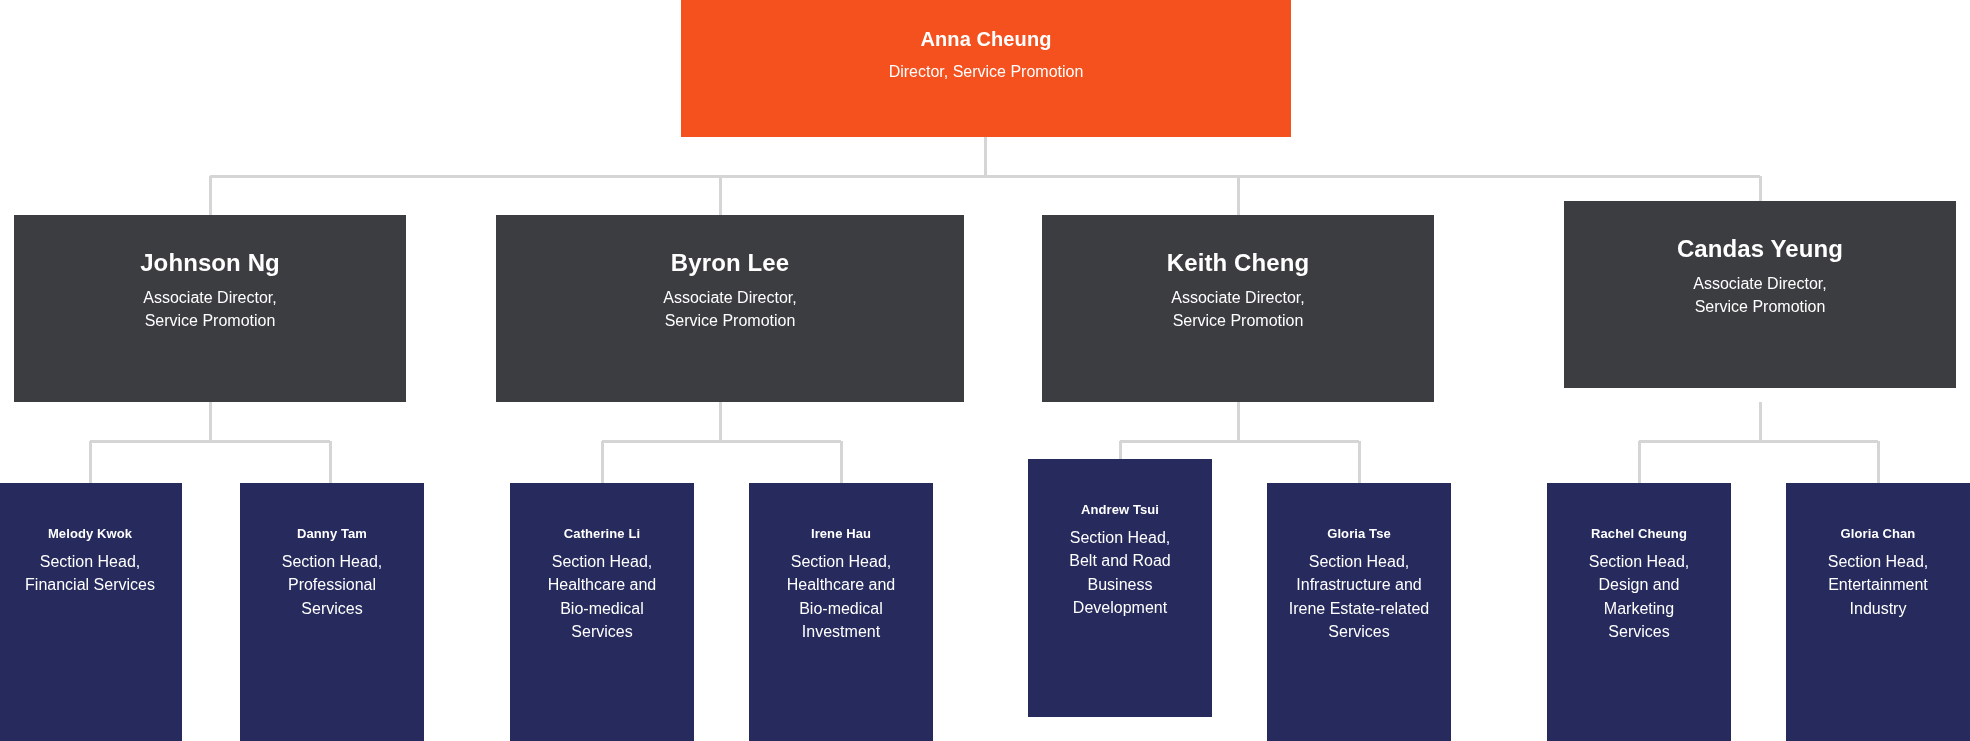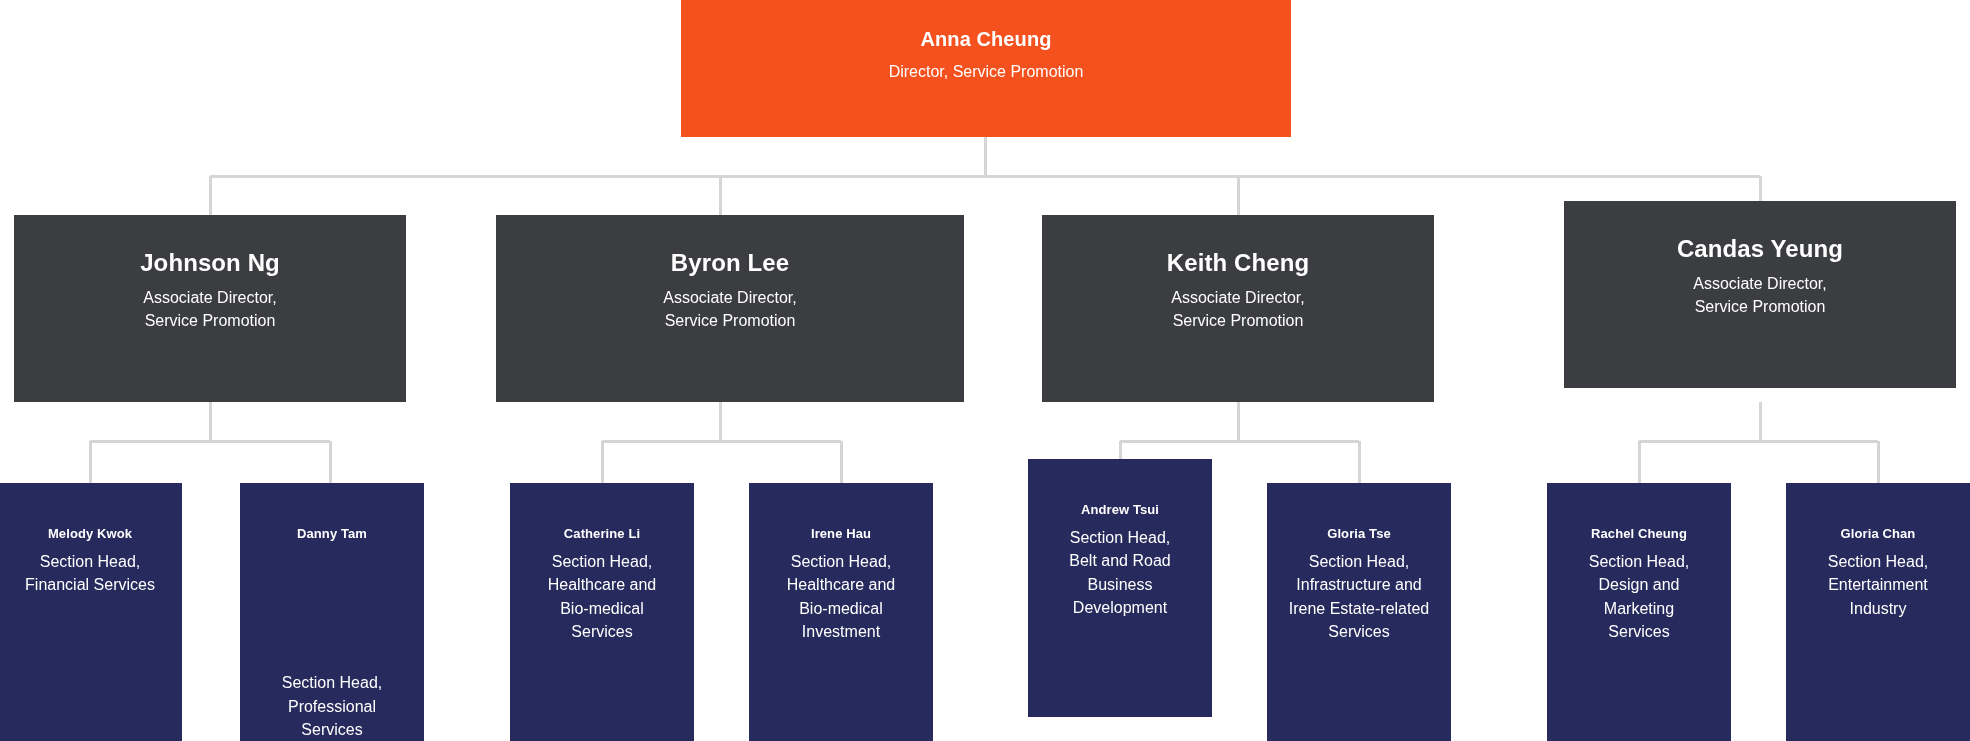--- a/index.html
+++ b/index.html
@@ -178,21 +178,21 @@
   </div>
 
   <div class="node level-3" style="left:-2px; top:483px; width:184px; height:258px;">
     <div class="name">Melody Kwok</div>
     <div class="title">
       <span class="line">Section Head,</span>
       <span class="line">Financial Services</span>
     </div>
   </div>
 
-  <div class="node level-3" style="left:240px; top:483px; width:184px; height:258px;justify-content:space-between;">
+  <div class="node level-3" style="left:240px; top:483px; width:184px; height:258px;">
     <div class="name">Danny Tam</div>
     <div class="title">
       <span class="line">Section Head,</span>
       <span class="line">Professional</span>
       <span class="line">Services</span>
     </div>
   </div>
 
   <div class="node level-3" style="left:510px; top:483px; width:184px; height:258px;">
     <div class="name">Catherine Li</div>

